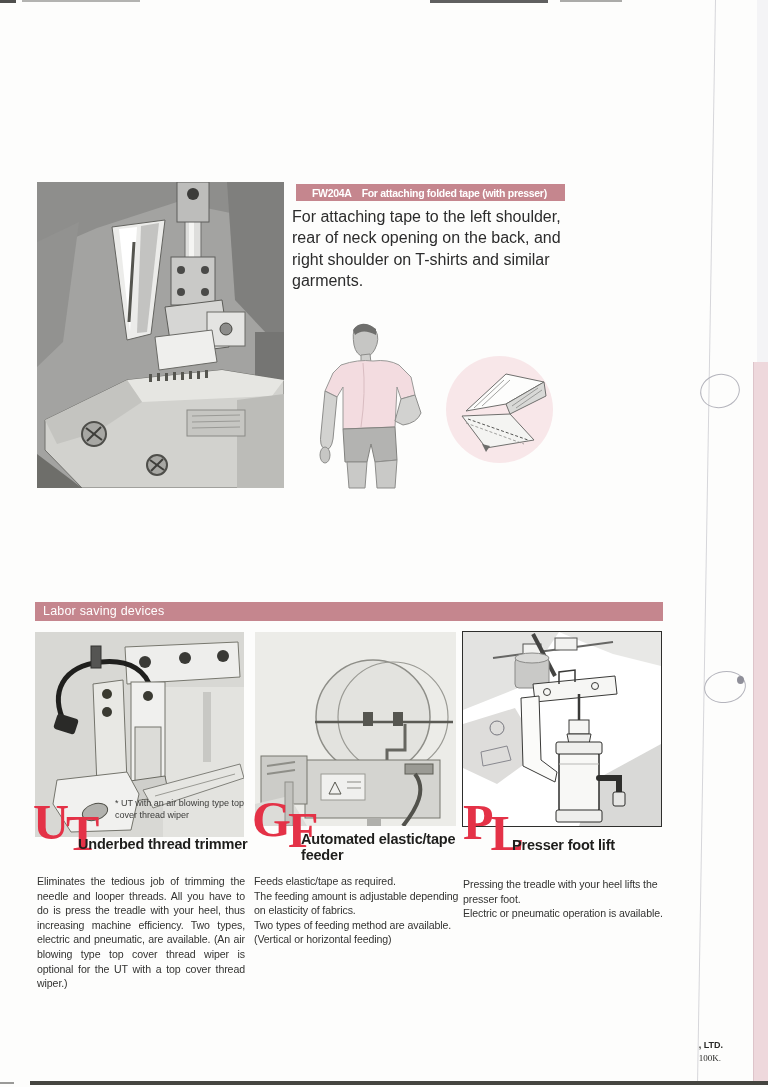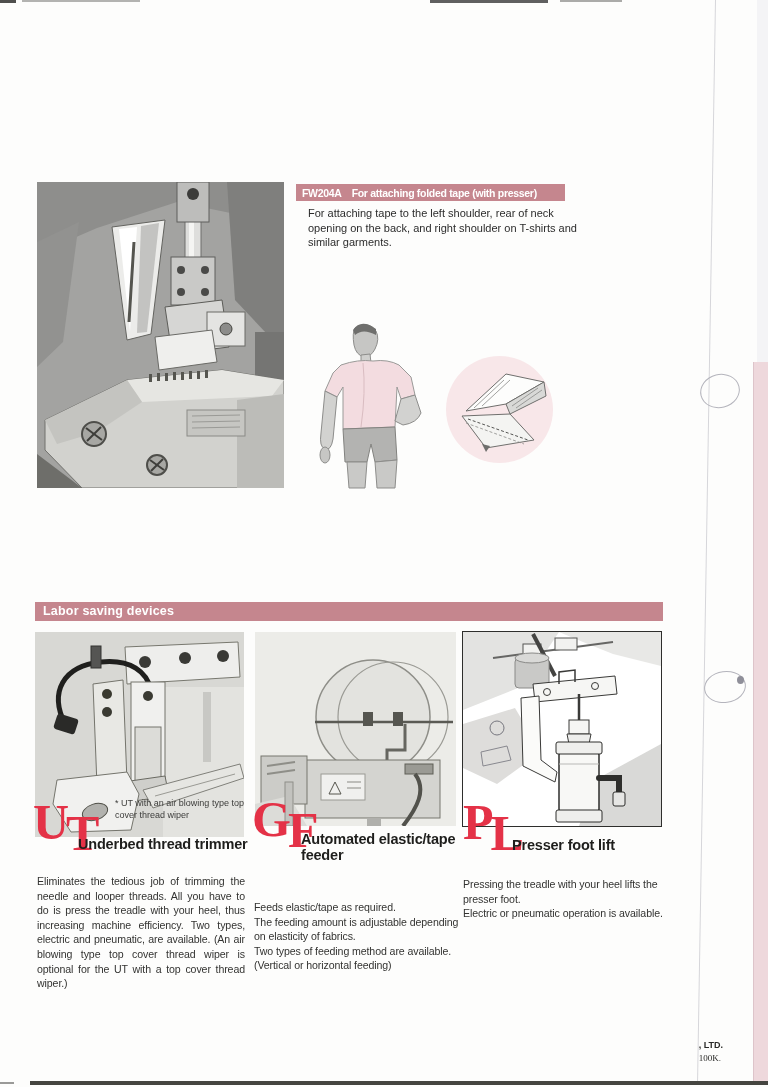--- a/index.html
+++ b/index.html
@@ -24,30 +24,30 @@
   .ring-dot { position:absolute; left:737px; top:676px; width:7px; height:8px;
     background:#8f8f99; border-radius:50%; }
   .bottom-line { position:absolute; left:30px; top:1081px; width:738px; height:4px; background:#454540; }
   .bottom-stub { position:absolute; left:0; top:1082px; width:14px; height:2px; background:#9a9a98; }
 
   
   figure { margin:0; padding:0; }
   .photo-main { position:absolute; left:37px; top:182px; width:247px; height:306px; }
   .fw-banner { position:absolute; left:296px; top:184px; width:269px; height:17px;
     background:#c5868e; color:#ffffff; font-weight:bold; font-size:10.5px; letter-spacing:-0.3px;
-    display:flex; align-items:center; gap:10px; padding-left:6px; box-sizing:border-box; white-space:nowrap; }
-  .fw-desc { position:absolute; left:308px; top:206px; width:274px;
-    font-size:11px; line-height:1.33; color:#2c2c2c; }
+    display:flex; align-items:center; gap:10px; padding-left:16px; box-sizing:border-box; white-space:nowrap; }
+  .fw-desc { position:absolute; left:292px; top:206px; width:274px;
+    font-size:16px; line-height:1.33; color:#2c2c2c; }
   .fw-desc p { margin:0; }
   .tshirt { position:absolute; left:303px; top:320px; width:145px; height:170px; }
   .binder-circle { position:absolute; left:446px; top:356px; width:107px; height:107px; }
 
   
   .labor-banner { position:absolute; left:35px; top:602px; width:628px; height:19px;
-    background:#c5868e; color:#ffffff; font-weight:bold; font-size:12.5px; line-height:19px;
+    background:#c5868e; color:#ffffff; font-weight:normal; font-size:12.5px; line-height:19px;
     padding-left:8px; box-sizing:border-box; letter-spacing:0.2px; }
 
   .device-photo { position:absolute; }
   .ph-ut { left:35px;  top:632px; width:209px; height:205px; }
   .ph-gf { left:255px; top:632px; width:201px; height:194px; }
   .ph-pl { left:462px; top:631px; width:200px; height:196px; border:1px solid #2e2e2c; box-sizing:border-box; }
   .ut-caption { position:absolute; left:72px; top:166px; width:138px;
     font-size:9px; line-height:1.3; color:#3d3d3b;padding-left:8px; }
 
   .big-code { position:absolute; font-family:"Liberation Serif", serif; font-weight:bold;
@@ -59,21 +59,21 @@
   .big-code span:nth-child(2) { transform:translateY(11px); }
 
   .device-title { position:absolute; font-weight:bold; font-size:14.5px; color:#1e1e1c;
     letter-spacing:-0.2px; line-height:1.08; }
   .title-ut { left:78px;  top:837px; width:172px; }
   .title-gf { left:301px; top:832px; width:160px; }
   .title-pl { left:512px; top:838px; width:152px; }
 
   .device-desc { position:absolute; font-size:10.6px; line-height:1.38; color:#333331; letter-spacing:-0.1px; }
   .desc-ut { left:37px;  top:874px; width:208px; text-align:justify; }
-  .desc-gf { left:254px; top:900px; width:208px; white-space:pre-line; }
+  .desc-gf { left:254px; top:874px; width:208px; white-space:pre-line; }
   .desc-pl { left:463px; top:877px; width:208px; white-space:pre-line; }
 
   
   .footer-company { position:absolute; right:45px; top:1040px; font-size:9px; font-weight:bold; color:#2a2a28; }
   .footer-code { position:absolute; right:47px; top:1053px; font-size:9px; color:#2a2a28;
     font-family:"Liberation Serif", serif; }
 </style>
 </head>
 <body>
 

